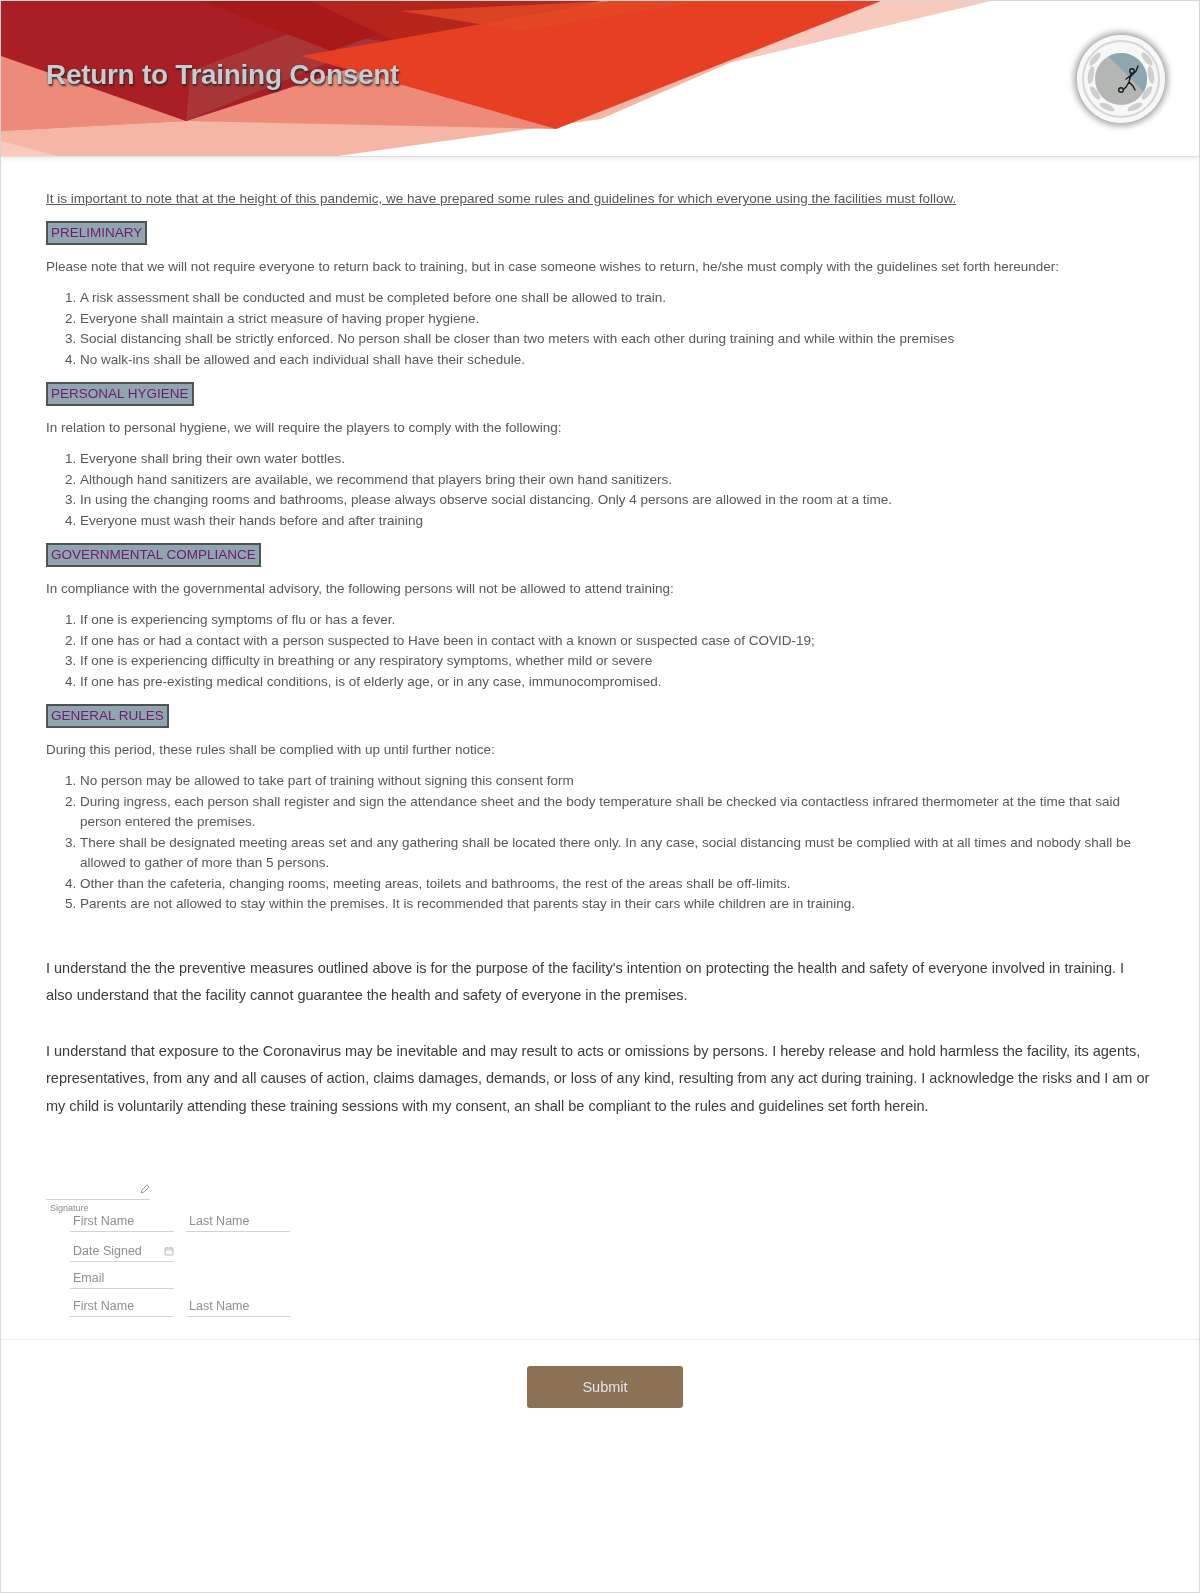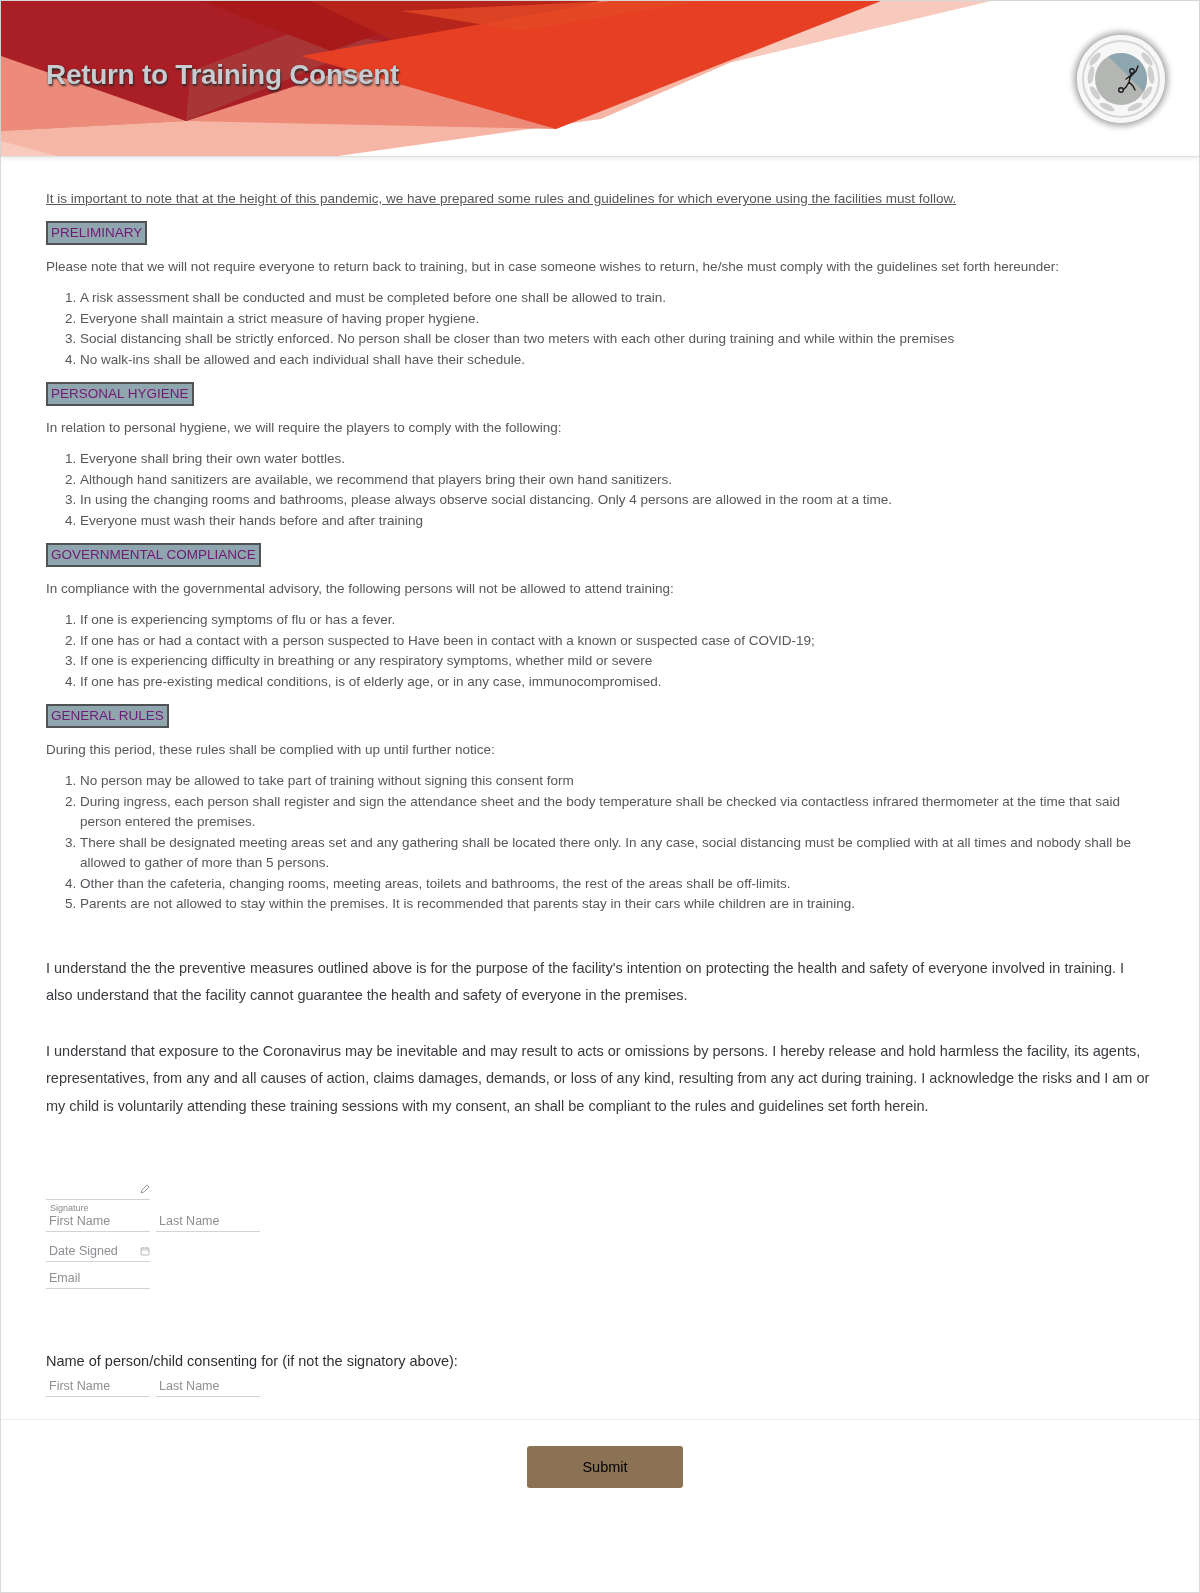--- a/index.html
+++ b/index.html
@@ -85,21 +85,21 @@
   .sig-line {
     width: 104px;
     height: 20px;
     border-bottom: 1px solid #d3d3d3;
     position: relative;
   }
   .sig-line .pen {
     position: absolute; right: 0; top: 4px; width: 10px; height: 10px;
   }
   .sig-label { font-size: 9px; color: #8a8a8a; margin-top: 3px; padding-left: 4px; }
-  .row { display: flex; gap: 6px; }
+  .row { display: flex; gap: 12px; margin-left: 24px; }
   .field {
     width: 104px;
     border-bottom: 1px solid #d3d3d3;
     font-size: 12.5px;
     color: #8e8e93;
     padding: 0 0 2px 3px;
     height: 19px;
     line-height: 16px;
     position: relative;
     background: transparent;
@@ -124,21 +124,21 @@
   }
   .submit-btn {
     position: absolute;
     left: 526px;
     top: 26px;
     width: 156px;
     height: 42px;
     background: #8b7255;
     border: none;
     border-radius: 3px;
-    color: #000000;
+    color: #e5e5e5;
     font-size: 14.5px;
     font-family: "Liberation Sans", "DejaVu Sans", sans-serif;
     cursor: pointer;
   }
 </style>
 </head>
 <body>
 
 <div class="page">
 
@@ -263,21 +263,20 @@
             <line x1="3" y1="1" x2="3" y2="3" stroke="#b0b0b0" stroke-width="0.8"></line>
             <line x1="7" y1="1" x2="7" y2="3" stroke="#b0b0b0" stroke-width="0.8"></line>
           </svg>
         </div>
       </div>
       <div class="row email-row">
         <input class="field" type="text" placeholder="Email" style="">
       </div>
     </div>
 
-    <div class="child-label">Name of person/child consenting for (if not the signatory above):</div>
     <div class="row child-row">
       <input class="field" type="text" placeholder="First Name" style="">
       <input class="field" type="text" placeholder="Last Name" style="">
     </div>
   </div>
 
   <div class="footer">
     <button class="submit-btn">Submit</button>
   </div>
 </div>

